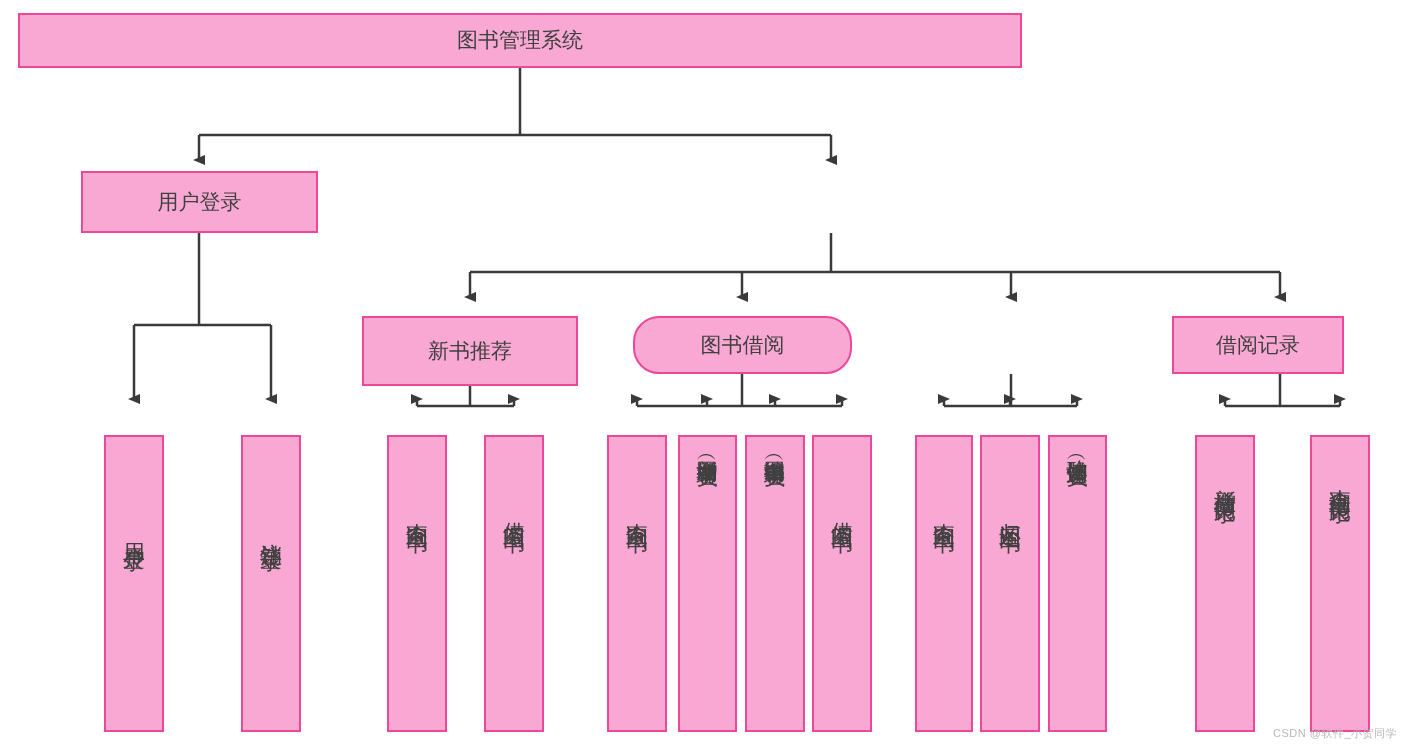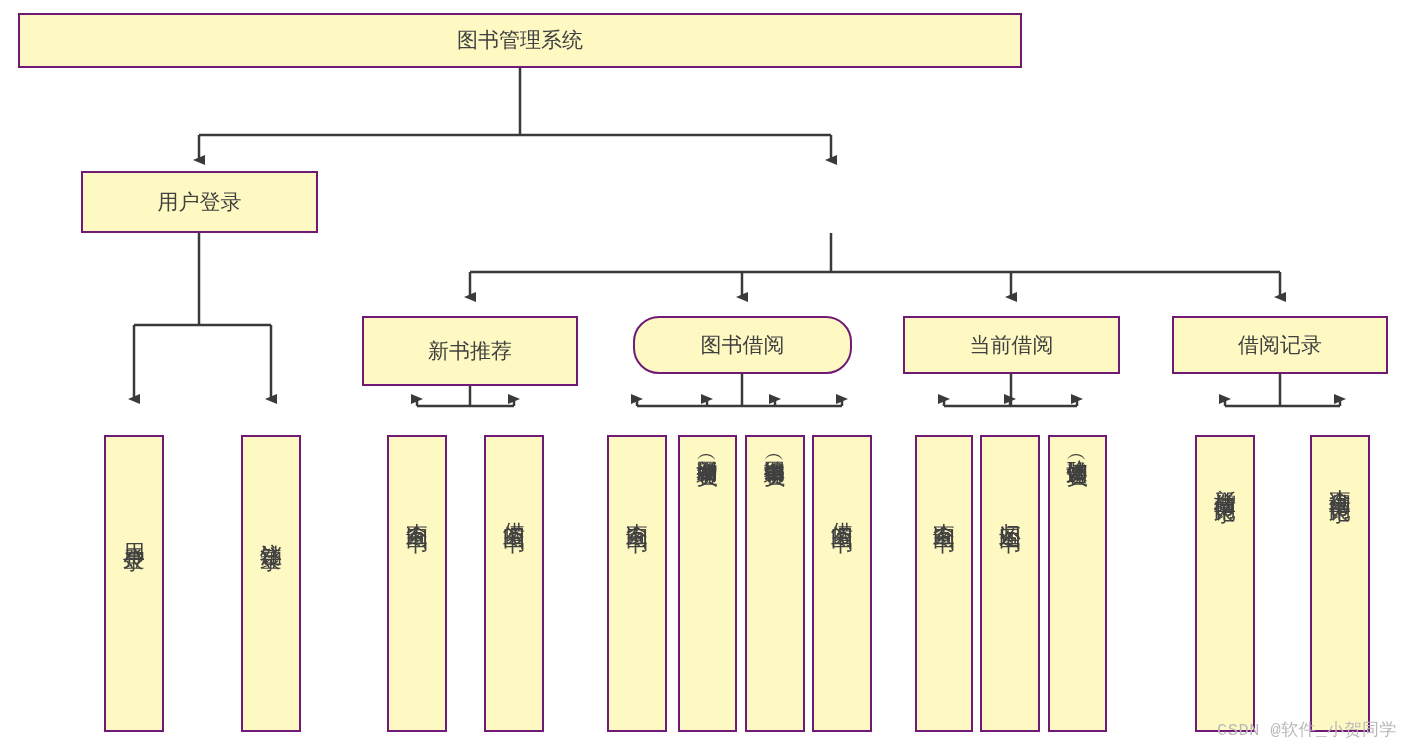--- a/index.html
+++ b/index.html
@@ -21,22 +21,22 @@
     position: absolute;
     left: 0;
     top: 0;
     width: 1405px;
     height: 747px;
     pointer-events: none;
   }
   .node {
     position: absolute;
     box-sizing: border-box;
-    background: #fef9c3;
-    border: 2px solid #701a75;
+    background: #f9a8d4;
+    border: 2px solid #ec4899;
     display: flex;
     align-items: center;
     justify-content: center;
     color: #404040;
   }
   .node .label {
     text-align: center;
     line-height: 1.18;
     white-space: pre;
   }
@@ -57,25 +57,24 @@
     white-space: nowrap;
   }
   .node.vert.tall .label {
     font-size: 21px;
     letter-spacing: 1px;
   }
   .watermark {
     position: absolute;
     right: 8px;
     bottom: 6px;
-    font-size: 17px;
+    font-size: 11px;
     color: #b9b9b9;
     white-space: nowrap;
     letter-spacing: 0.5px;
-    font-family: Liberation Mono, monospace;
   }
 </style>
 </head>
 <body>
 
 <div id="stage">
 
   <svg class="edges" viewBox="0 0 1405 747">
     <defs>
       <marker id="arrow" markerWidth="12" markerHeight="12" refX="5" refY="6" orient="auto" markerUnits="userSpaceOnUse">
@@ -133,24 +132,21 @@
   <div class="node horiz" style="left:81px; top:171px; width:237px; height:62px;">
     <span class="label">用户登录</span>
   </div>
 
   <div class="node horiz" style="left:362px; top:316px; width:216px; height:70px;">
     <span class="label">新书推荐</span>
   </div>
   <div class="node horiz" style="left:633px; top:316px; width:219px; height:58px;border-radius:26px;">
     <span class="label">图书借阅</span>
   </div>
-  <div class="node horiz" style="left:903px; top:316px; width:217px; height:58px;">
-    <span class="label">当前借阅</span>
-  </div>
-  <div class="node horiz" style="left:1172px; top:316px; width:216px; height:58px;">
+  <div class="node horiz" style="left:1172px; top:316px; width:172px; height:58px;">
     <span class="label">借阅记录</span>
   </div>
 
   <div class="node vert" style="left:104px; top:435px; width:60px; height:297px; padding-top:88px;">
     <span class="label">用户登录</span>
   </div>
   <div class="node vert" style="left:241px; top:435px; width:60px; height:297px; padding-top:88px;">
     <span class="label">注销登录</span>
   </div>
 

